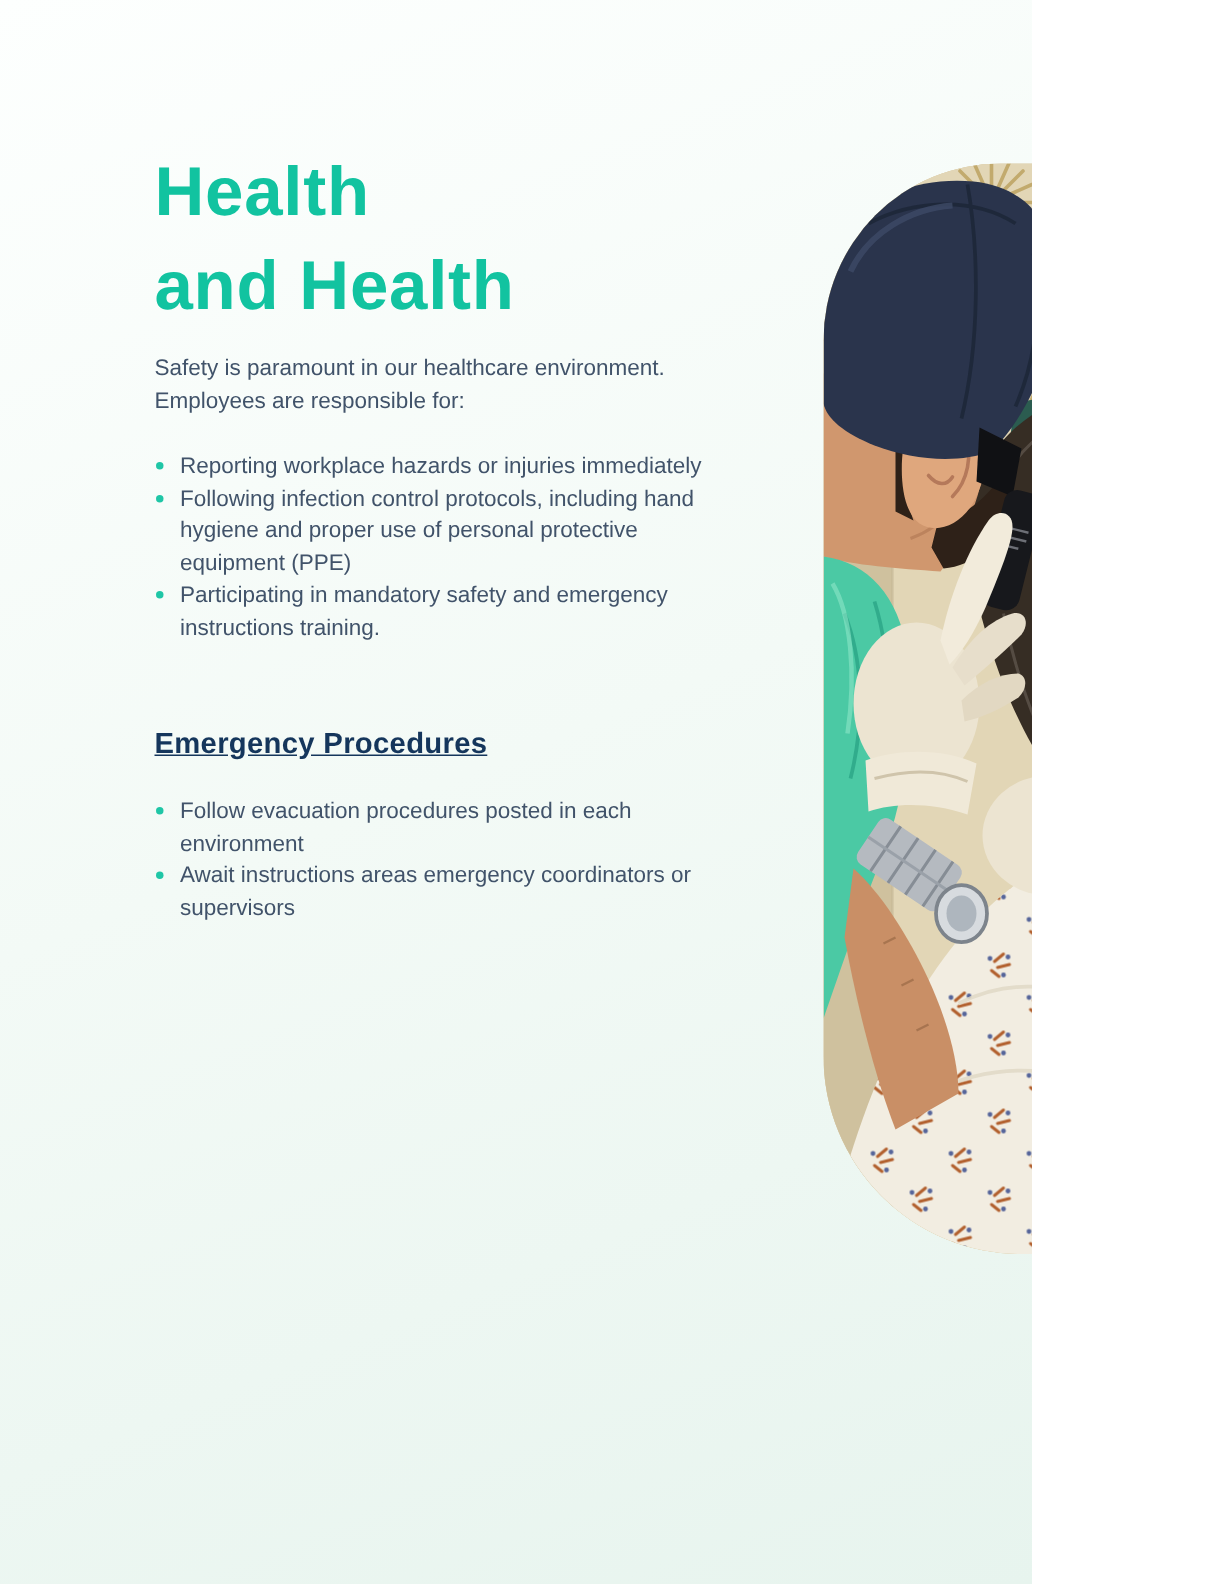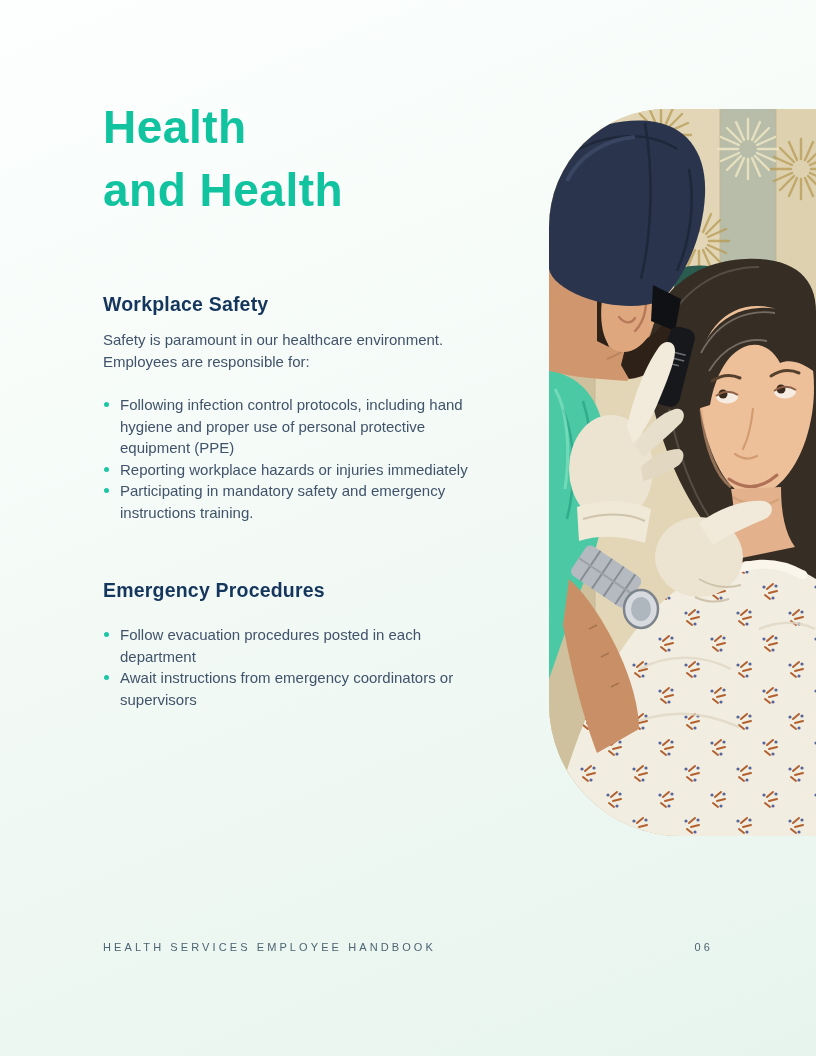--- a/index.html
+++ b/index.html
@@ -8,35 +8,35 @@
     --body-text:#41536a;
     --footer-text:#4c6472;
     --bullet-dot:#1fc6a6;
     --page-bg-top:#fdfffe;
     --page-bg-bottom:#e7f4ee;
   }
   *{margin:0;padding:0;box-sizing:border-box;}
   html,body{width:816px;height:1056px;}
   body{font-family:"Liberation Sans",sans-serif;}
   .page{
-    position:relative;width:816px;height:1056px;overflow:hidden;
+    position:relative;width:688px;height:1056px;overflow:hidden;
     background:linear-gradient(158deg,var(--page-bg-top) 0%,#f3faf6 48%,var(--page-bg-bottom) 100%);
   }
   .content{position:absolute;left:103px;top:0;width:368px;}
   h1.title{
     margin-top:96px;
     font-size:46px;line-height:63px;font-weight:700;
     color:var(--accent-teal);letter-spacing:.5px;
   }
   h1.title span{display:block;}
   section h2{
     font-size:19.5px;font-weight:700;color:var(--heading-navy);letter-spacing:.2px;
   }
   .sec-1 h2{margin-top:71px;}
-  .sec-2 h2{margin-top:56px;}
+  .sec-2 h2{margin-top:56px;text-decoration:underline;}
   section p.intro{
     margin-top:13px;font-size:15px;line-height:21.5px;color:var(--body-text);
   }
   section ul{
     list-style:none;margin-top:22px;
   }
   section ul li{
     position:relative;padding-left:17px;
     font-size:15px;line-height:21.5px;color:var(--body-text);
   }
@@ -179,36 +179,31 @@
     </svg>
   </div>
 
   <main class="content">
     <h1 class="title">
       <span>Health</span>
       <span>and Health</span>
     </h1>
 
     <section class="sec-1">
-      <h2>Workplace Safety</h2>
       <p class="intro">Safety is paramount in our healthcare environment. Employees are responsible for:</p>
       <ul>
+        <li>Reporting workplace hazards or injuries immediately</li>
         <li>Following infection control protocols, including hand hygiene and proper use of personal protective equipment (PPE)</li>
-        <li>Reporting workplace hazards or injuries immediately</li>
         <li>Participating in mandatory safety and emergency instructions training.</li>
       </ul>
     </section>
 
     <section class="sec-2">
       <h2>Emergency Procedures</h2>
       <ul>
-        <li>Follow evacuation procedures posted in each department</li>
-        <li>Await instructions from emergency coordinators or supervisors</li>
+        <li>Follow evacuation procedures posted in each environment</li>
+        <li>Await instructions areas emergency coordinators or supervisors</li>
       </ul>
     </section>
   </main>
 
-  <footer>
-    <span>HEALTH SERVICES EMPLOYEE HANDBOOK</span>
-    <span>06</span>
-  </footer>
 
 </div>
 
 </body></html>

